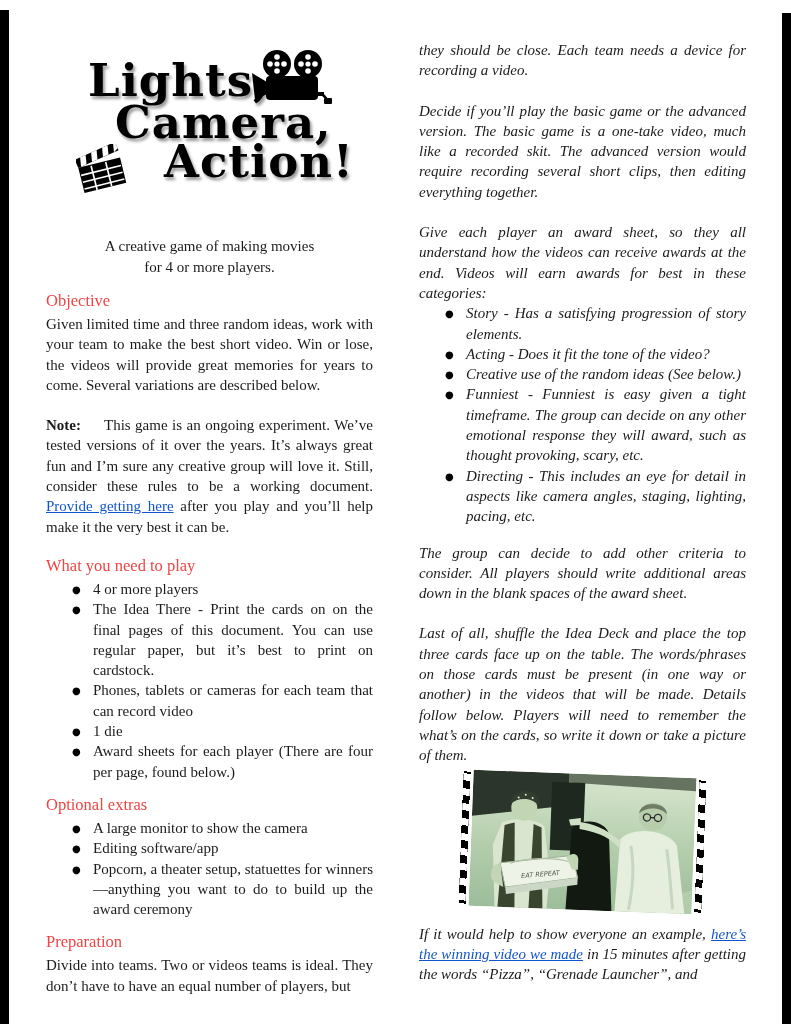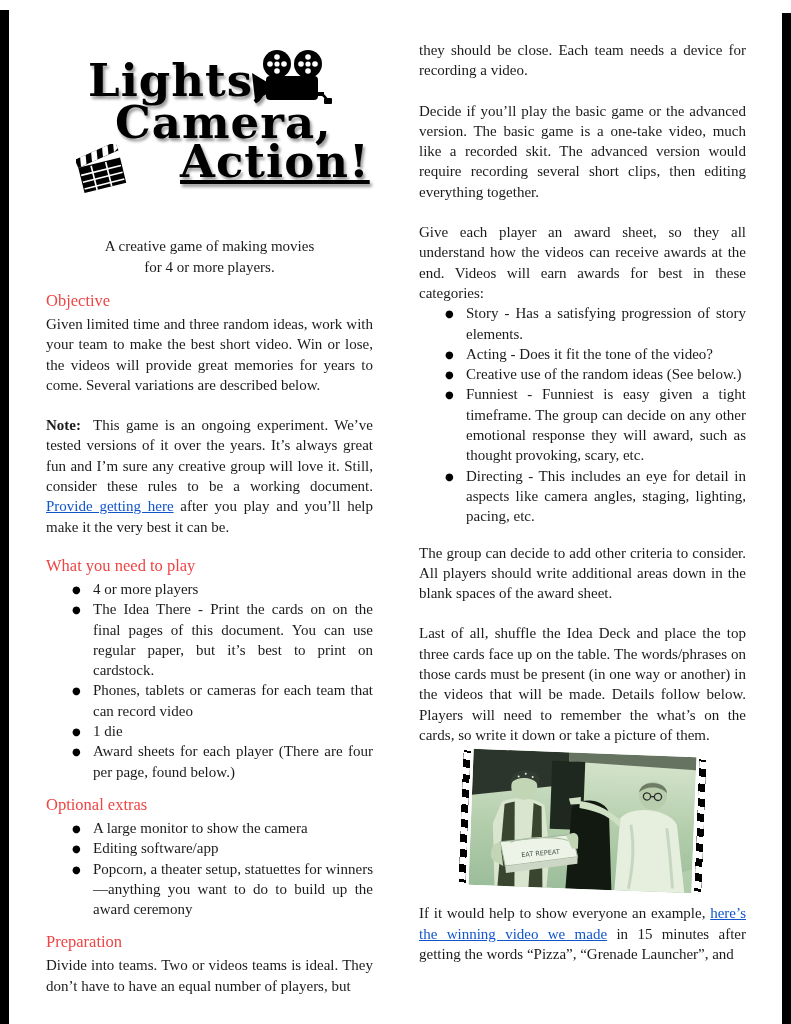--- a/index.html
+++ b/index.html
@@ -9,44 +9,44 @@
     overflow:hidden; color:#1b1b1b;
     font-family:"Liberation Serif","DejaVu Serif",serif;
     font-size:15px; line-height:20.3px;
   }
   .edge-bar { position:absolute; width:9px; background:#000; bottom:0; }
   .edge-bar.left  { left:0;  top:10px; }
   .edge-bar.right { right:0; top:13px; }
 
   .col { position:absolute; top:0; }
   .col-left  { left:46px;  width:327px; }
-  .col-right { left:419px; width:327px; padding-top:40px; }
+  .col-right { left:419px; width:327px; padding-top:40px;font-style:italic; }
 
   
   .title-block { position:relative; height:216px; }
   .title-line {
     position:absolute; font-family:"DejaVu Serif","Liberation Serif",serif;
     font-weight:bold; font-size:45px; line-height:45px; letter-spacing:1px;
     color:#000; text-shadow:2px 3px 3px rgba(0,0,0,0.40); white-space:nowrap;
   }
   .tl1 { left:42px;  top:58px; }
   .tl2 { left:69px;  top:100px; }
-  .tl3 { left:134px; top:139px;text-decoration:underline; }
+  .tl3 { left:118px; top:139px; }
   .camera-icon  { position:absolute; left:205px; top:48px; }
   .clapper-icon { position:absolute; left:30px;  top:144px; }
 
   .subtitle { margin-top:20px; text-align:center; line-height:21px; }
 
   
   h2 {
     font-size:16.5px; line-height:20px; margin:13px 0 3px 0; font-weight:normal; color:#ef4444;
   }
   p { margin:0; text-align:justify; }
   .gap { margin-top:20px; }
-  .note b { margin-right:12px;font-family:Liberation Serif, serif; }
+  .note b { margin-right:23px;font-family:Liberation Serif, serif; }
   a.doclink { color:#1155cc; text-decoration:underline; cursor:pointer; }
 
   ul.doclist { list-style:none; margin:0; padding:0; }
   ul.doclist li { position:relative; padding-left:47px; text-align:justify; }
   ul.doclist .bullet {
     position:absolute; left:26px; top:1px; font-size:10px; color:#000;
     font-family:"DejaVu Sans",sans-serif;
   }
 
   

